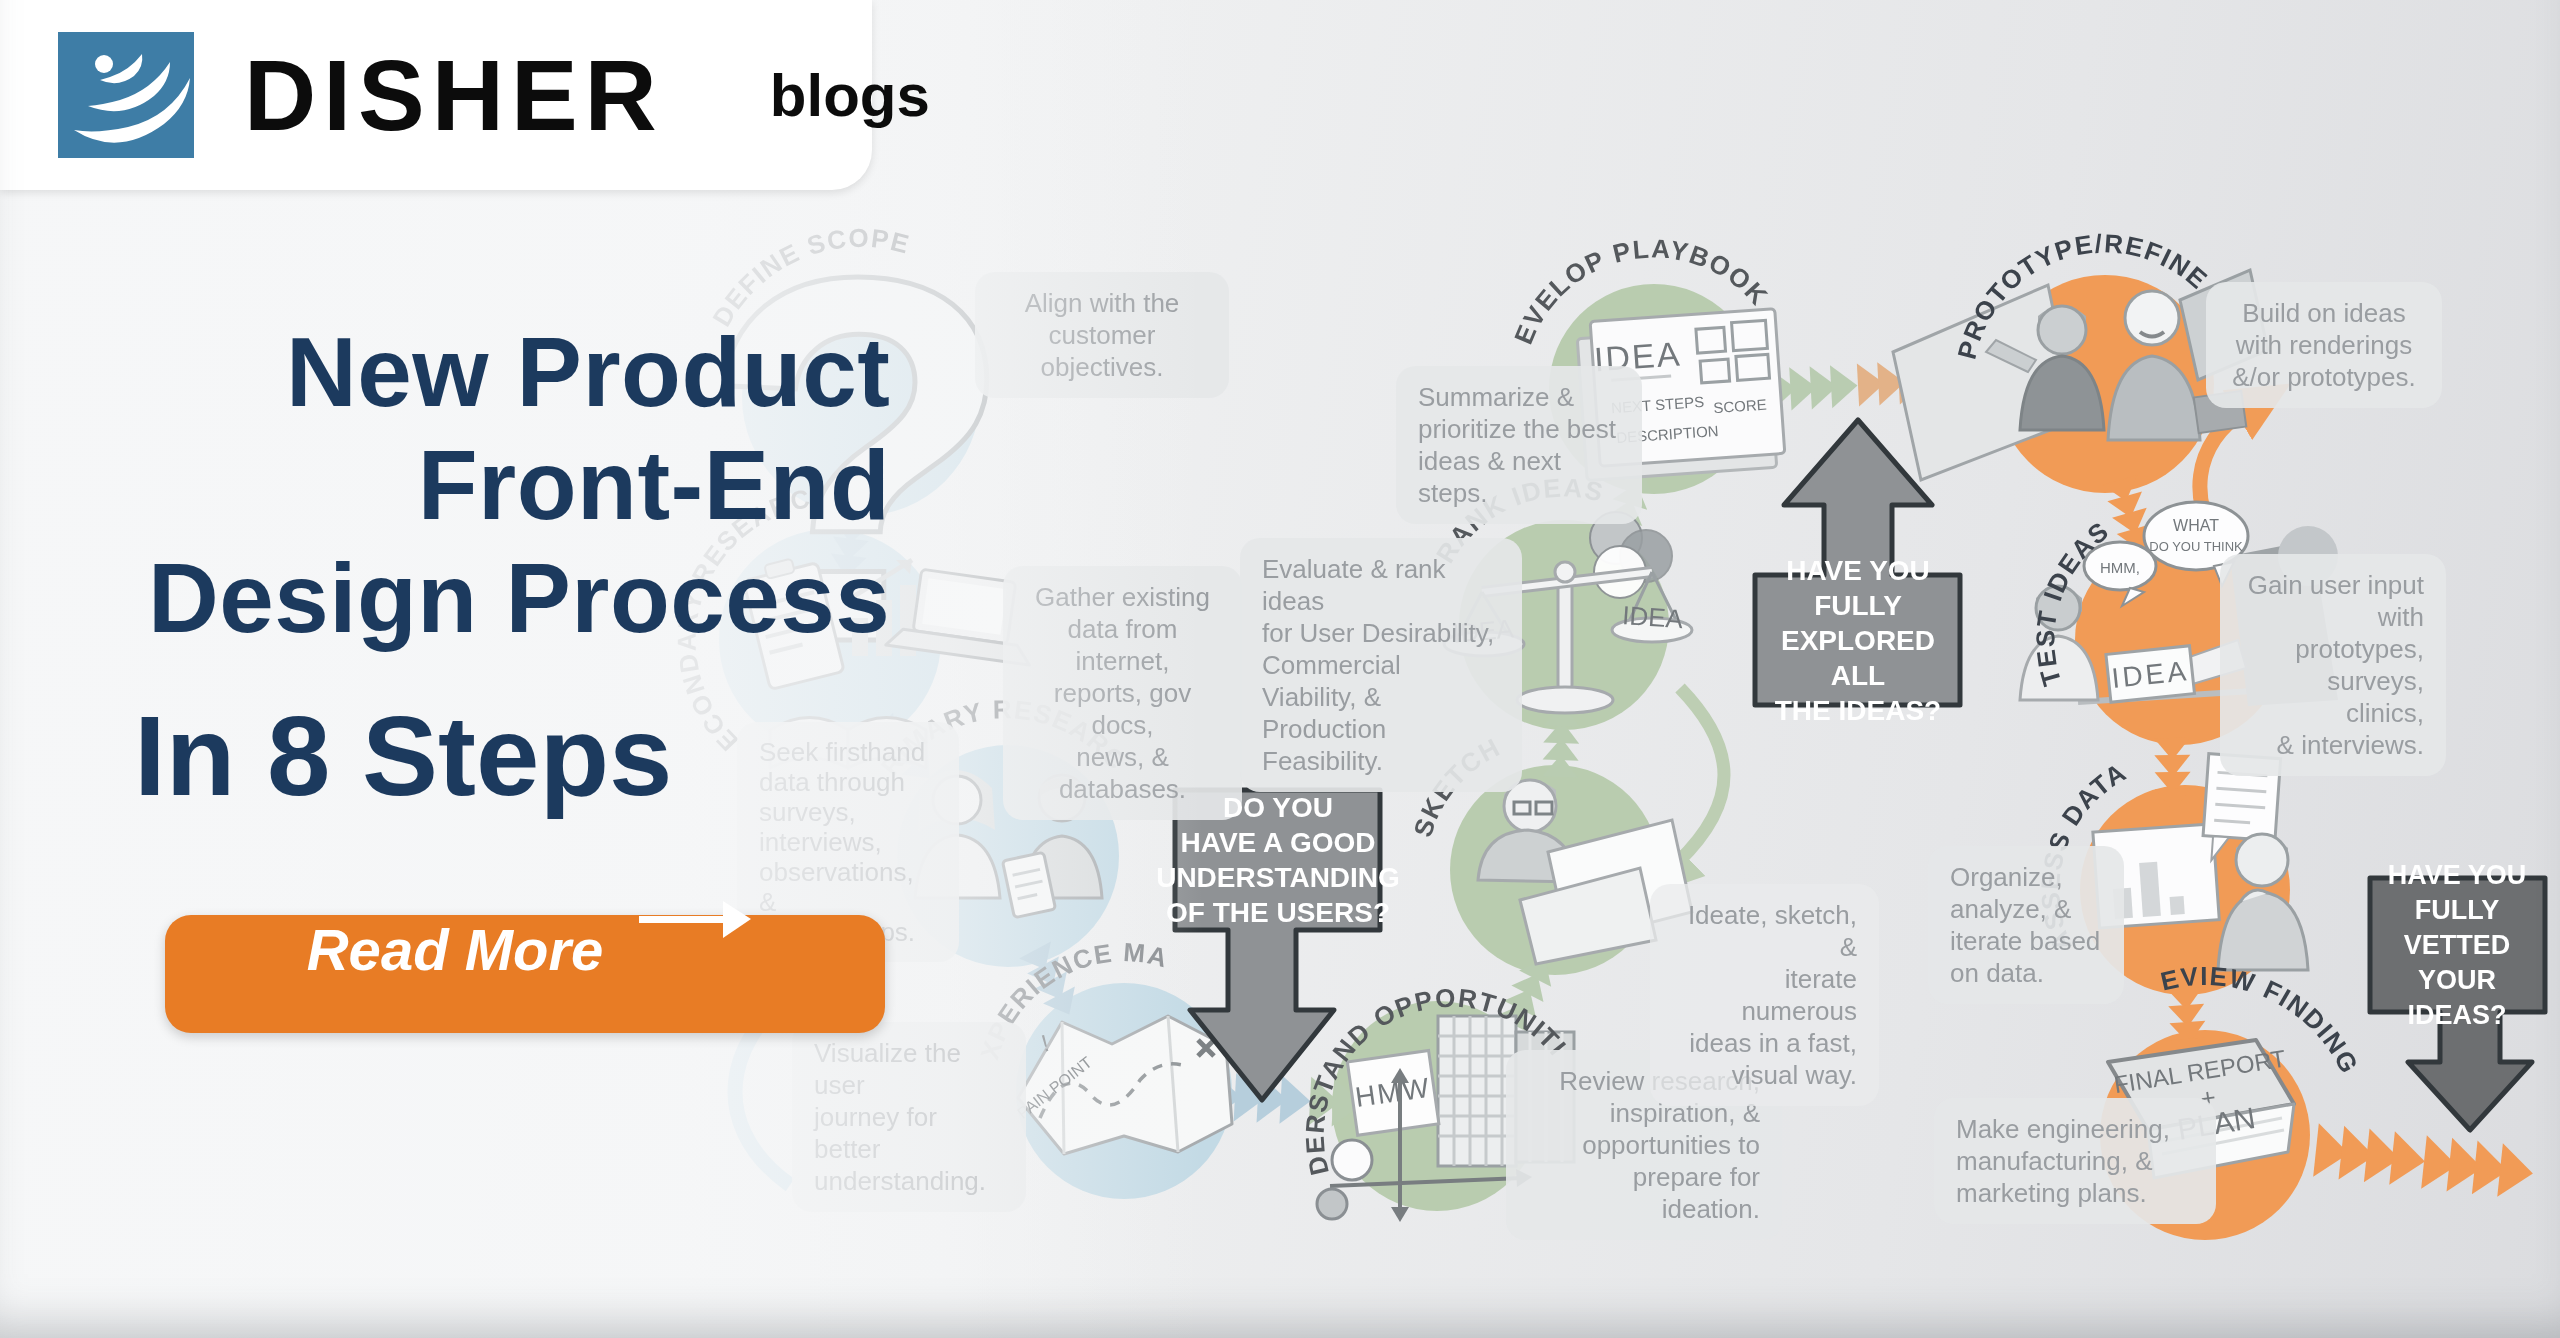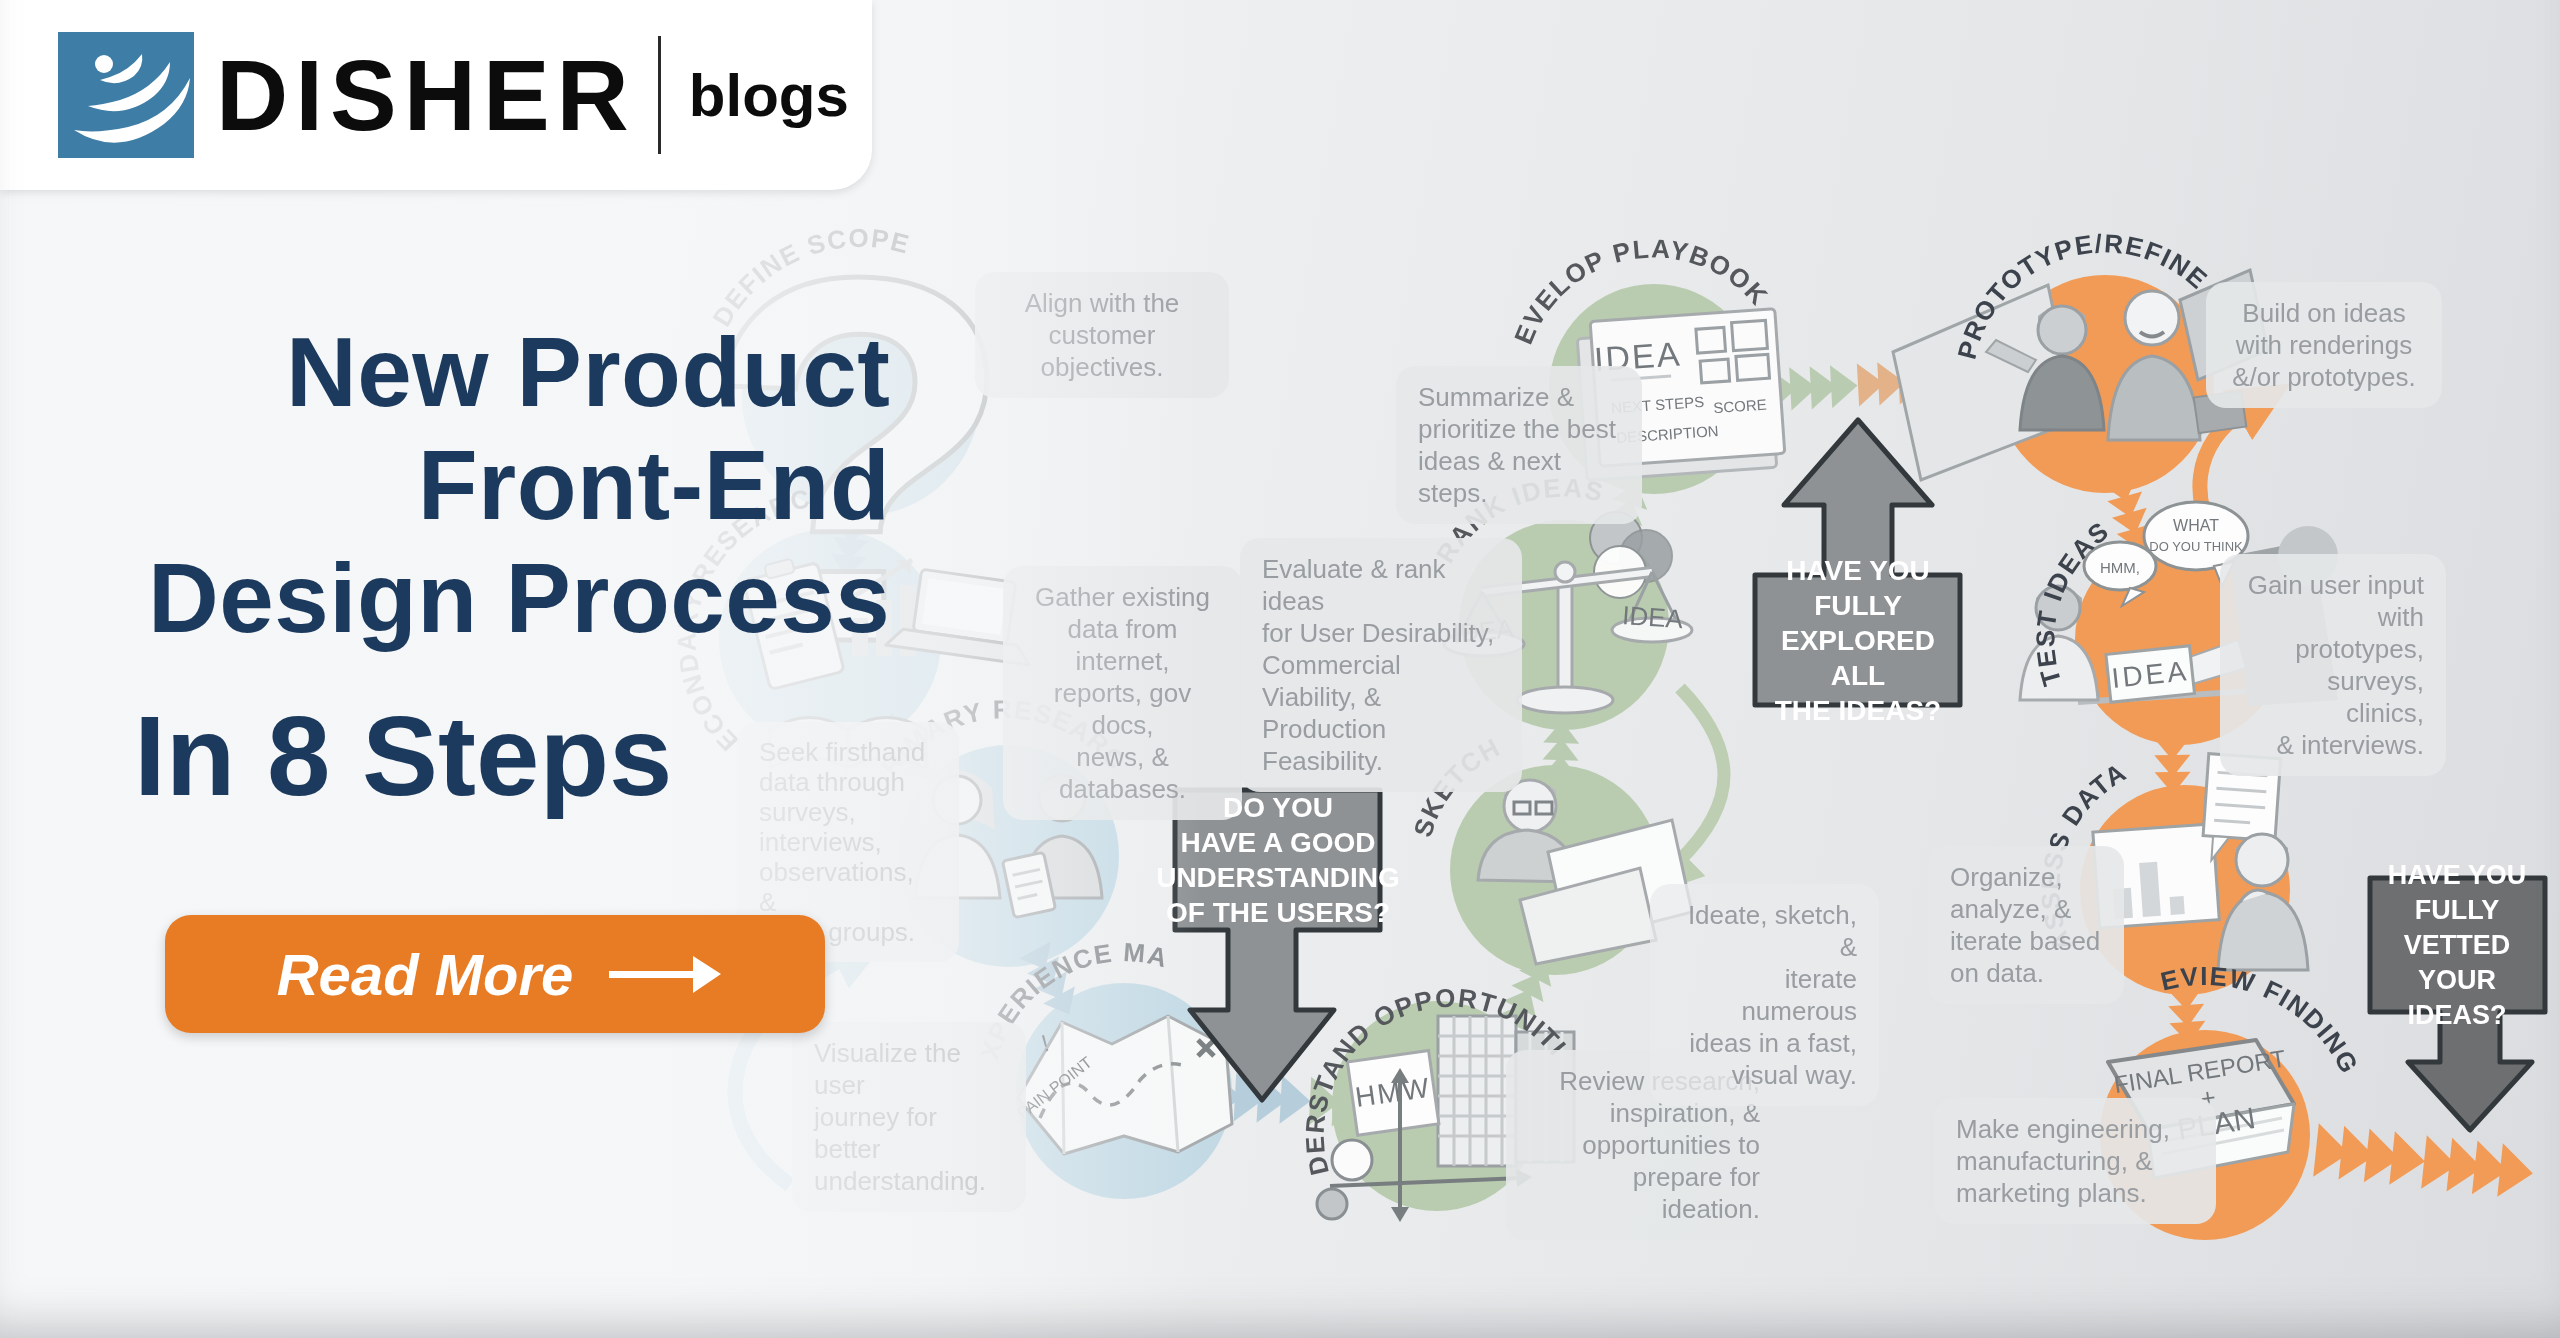--- a/index.html
+++ b/index.html
@@ -13,31 +13,31 @@
     padding:15px 22px;color:#999da1;font-size:26px;line-height:32px;white-space:pre-line;}
   .al-r{text-align:right}.al-c{text-align:center}
   
   .co-text{position:absolute;z-index:2;display:flex;align-items:center;justify-content:center;
     color:#fff;font-weight:700;font-size:28px;line-height:35px;text-align:center;white-space:pre-line;}
   
   .fade{position:absolute;inset:0;z-index:3;pointer-events:none;
     background:linear-gradient(90deg,rgba(246,247,248,.94) 0%,rgba(246,247,248,.88) 26%,rgba(246,247,248,.62) 37%,rgba(246,247,248,0) 47%);}
   
   .brandcard{position:absolute;z-index:4;left:0;top:0;width:872px;height:190px;background:#ffffff;
-    border-bottom-right-radius:40px;display:flex;align-items:center;box-shadow:0 3px 8px rgba(0,0,0,.10);}
+    border-bottom-right-radius:40px;display:flex;align-items:center;box-shadow:0 3px 8px rgba(0,0,0,.10);gap:28px;}
   .logo-mark{margin-left:58px;width:136px;height:126px;flex:0 0 auto;}
   .brand-name{margin-left:22px;font-size:100px;font-weight:700;letter-spacing:7px;color:#0c0c0c;}
   .brand-div{width:3px;height:118px;background:#2a2a2a;margin:0 28px 0 22px;}
   .blogs{font-size:60px;font-weight:700;color:#0c0c0c;letter-spacing:0px;}
   
   .title{position:absolute;z-index:4;left:148px;top:316px;font-size:98px;line-height:113px;
     font-weight:700;color:#1c3a5e;white-space:pre-line;letter-spacing:.5px;text-align:right;}
   .subtitle{position:absolute;z-index:4;left:134px;top:690px;font-size:114px;font-weight:700;color:#1c3a5e;}
-  .read-more{position:absolute;z-index:4;left:165px;top:915px;width:660px;height:118px;border:none;
-    background:#e87c25;border-radius:26px;display:flex;align-items:center;justify-content:center;gap:36px;
+  .read-more{position:absolute;z-index:4;left:165px;top:915px;width:720px;height:118px;border:none;
+    background:#e87c25;border-radius:26px;display:flex;align-items:flex-start;justify-content:center;gap:36px;
     color:#fff;font-size:58px;font-weight:700;font-style:italic;box-shadow:0 4px 12px rgba(0,0,0,.18);cursor:pointer;
     font-family:"Liberation Sans",sans-serif;}
   .arrow-shaft{position:relative;width:86px;height:7px;background:#fff;margin-right:18px;}
   .arrow-shaft::after{content:"";position:absolute;right:-26px;top:-15px;width:0;height:0;
     border-top:18px solid transparent;border-bottom:19px solid transparent;border-left:28px solid #fff;}
   
   .lbl{font-weight:700;font-size:26px;letter-spacing:1.5px;}
   .lbl-blue{fill:#878b8f}.lbl-green{fill:#54585c}.lbl-navy{fill:#3c434c}
   .hand{fill:#73787c;}
 </style>

